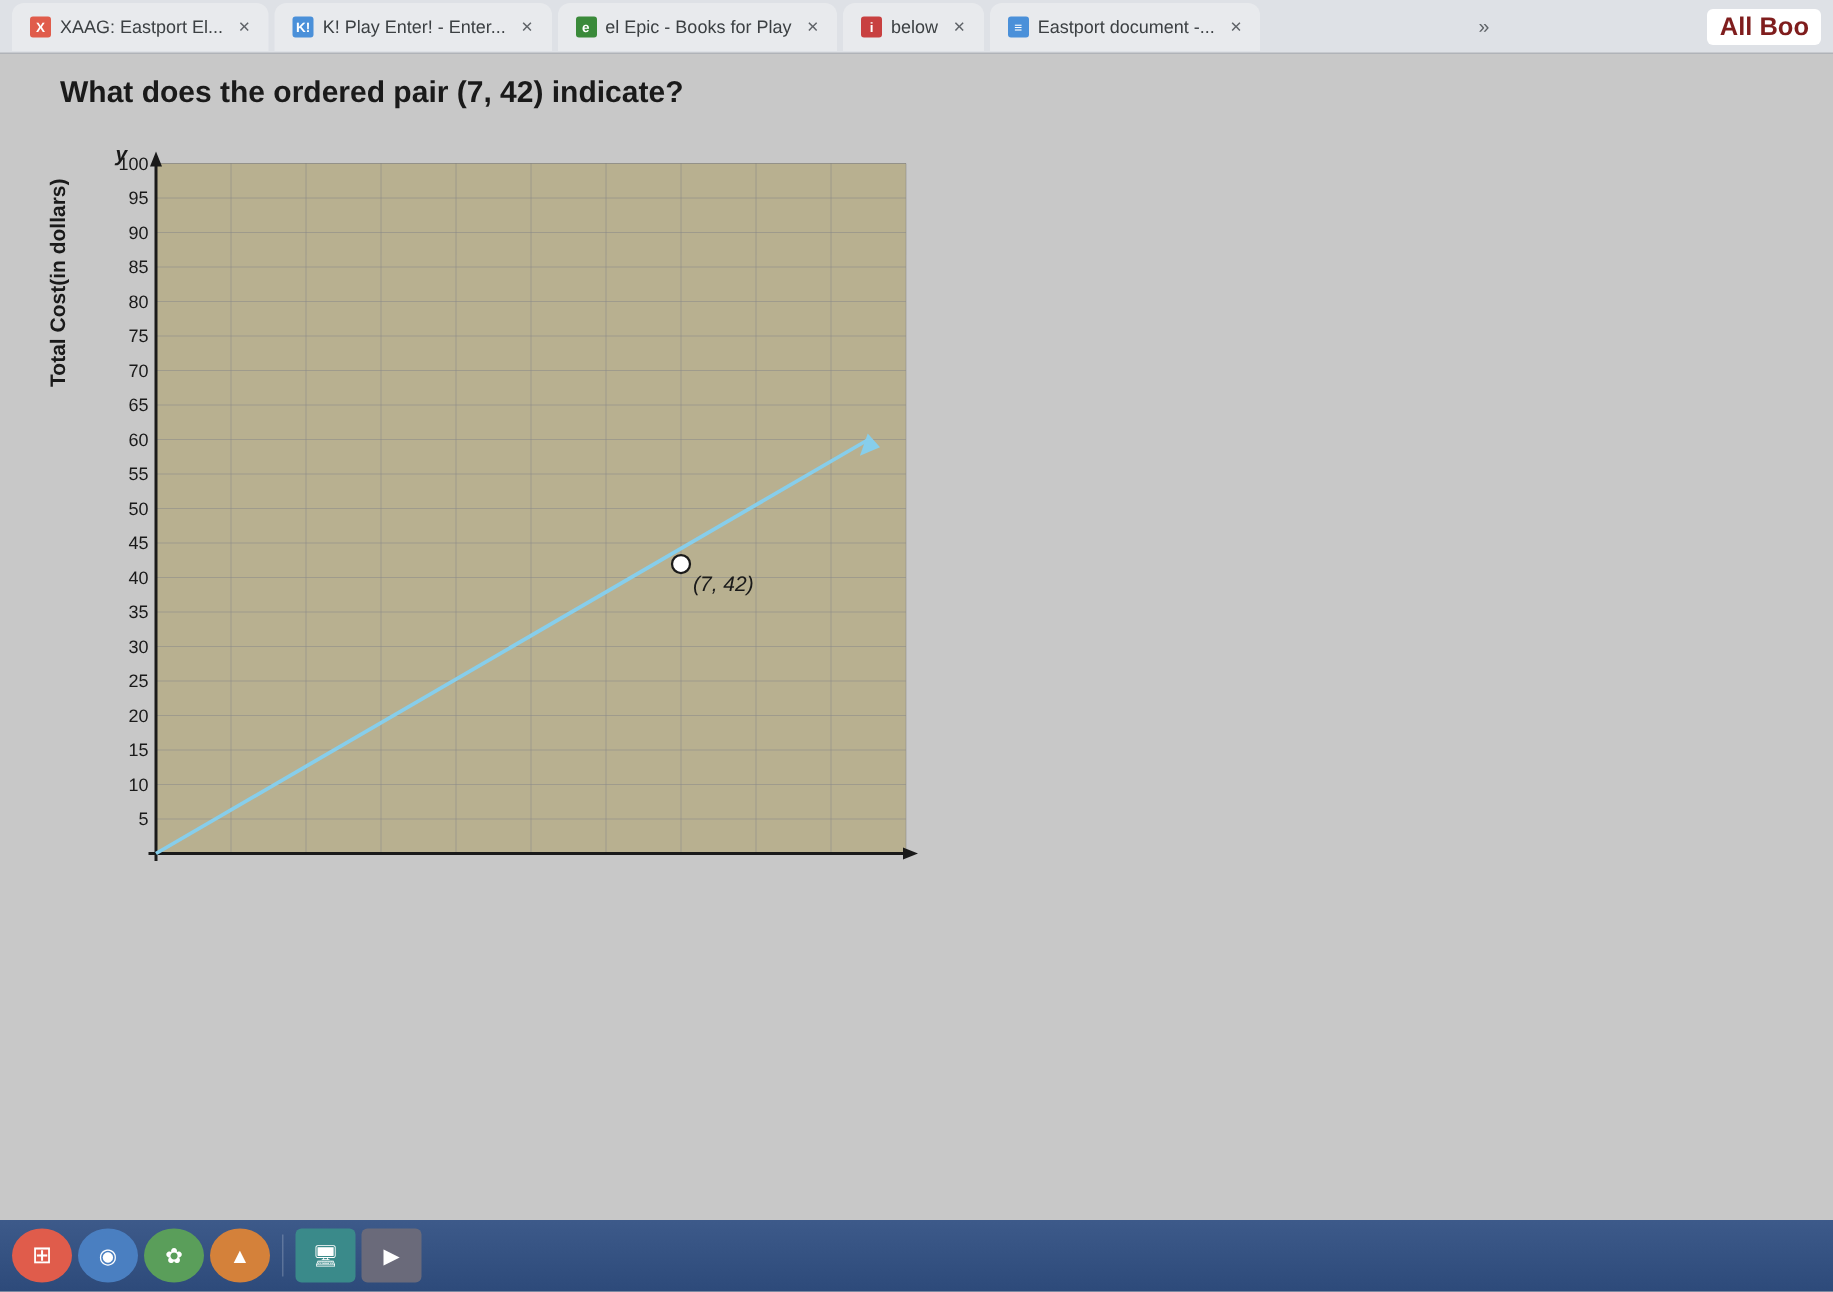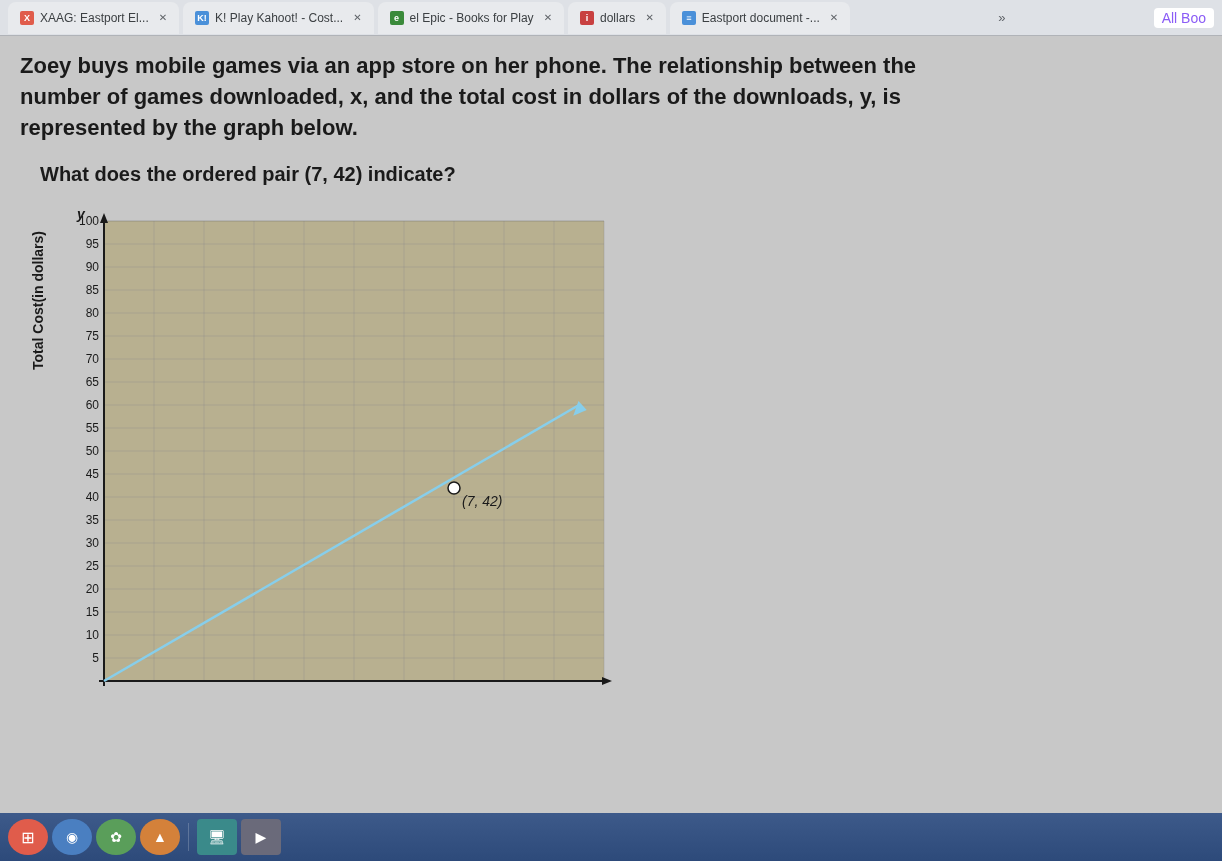--- a/index.html
+++ b/index.html
@@ -150,44 +150,43 @@
 <body>
 
 <div class="tab-bar">
   <div class="tab-item">
     <span class="tab-favicon" style="background:#e05c4b; display:inline-flex; align-items:center; justify-content:center; font-size:9px; color:white; font-weight:bold;">X</span>
     <span>XAAG: Eastport El...</span>
     <span class="tab-close">✕</span>
   </div>
   <div class="tab-item">
     <span class="tab-favicon" style="background:#4a90d9; display:inline-flex; align-items:center; justify-content:center; font-size:9px; color:white; font-weight:bold;">K!</span>
-    <span>K! Play Kahoot! - Cost...</span>
+    <span>K! Play Enter! - Enter...</span>
     <span class="tab-close">✕</span>
   </div>
   <div class="tab-item">
     <span class="tab-favicon" style="background:#3a8a3a; display:inline-flex; align-items:center; justify-content:center; font-size:9px; color:white; font-weight:bold;">e</span>
     <span>el Epic - Books for Play</span>
     <span class="tab-close">✕</span>
   </div>
   <div class="tab-item">
     <span class="tab-favicon" style="background:#c84040; display:inline-flex; align-items:center; justify-content:center; font-size:9px; color:white; font-weight:bold;">i</span>
-    <span>dollars</span>
+    <span>below</span>
     <span class="tab-close">✕</span>
   </div>
   <div class="tab-item">
     <span class="tab-favicon" style="background:#4a90d9; display:inline-flex; align-items:center; justify-content:center; font-size:9px; color:white; font-weight:bold;">≡</span>
     <span>Eastport document -...</span>
     <span class="tab-close">✕</span>
   </div>
   <div class="tab-more">»</div>
-  <div style="margin-left:auto; background:#fff; padding:2px 8px; border-radius:4px; font-size:14px; color:#8b5cf6;">All Boo</div>
+  <div style="margin-left:auto; background:#fff; padding:2px 8px; border-radius:4px; font-size:17px; color:#7f1d1d;font-weight:bold;">All Boo</div>
 </div>
 
 <div class="main-content">
-  <p class="problem-text">Zoey buys mobile games via an app store on her phone. The relationship between the number of games downloaded, x, and the total cost in dollars of the downloads, y, is represented by the graph below.</p>
   <p class="question-text">What does the ordered pair (7, 42) indicate?</p>
 
   <div class="graph-container">
     <div class="y-axis-label">Total Cost(in dollars)</div>
     <div class="graph-area">
       <svg class="graph-svg" width="580" height="520" viewBox="0 0 580 520">
 
         <rect x="50" y="10" width="500" height="460" fill="#b8b090" stroke="none"></rect>
 
         <g stroke="#888" stroke-width="0.5" opacity="0.7">

